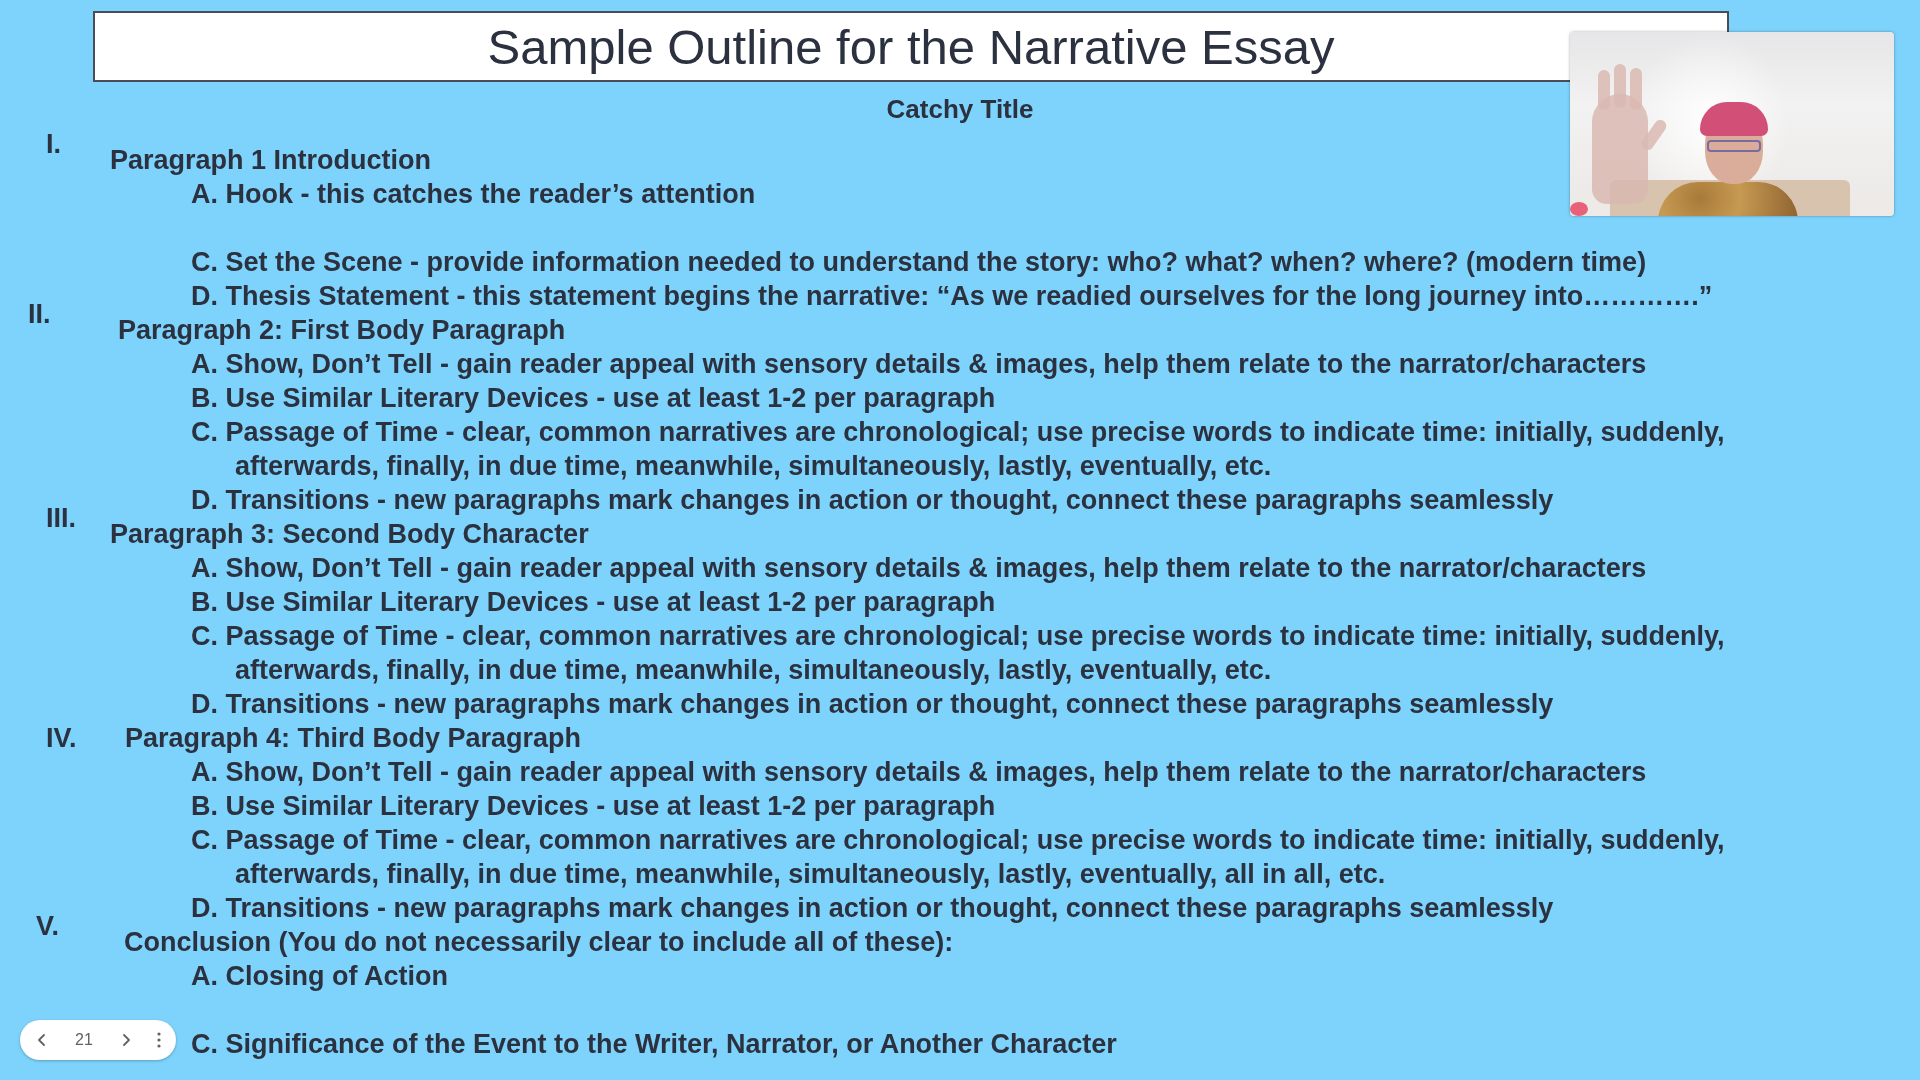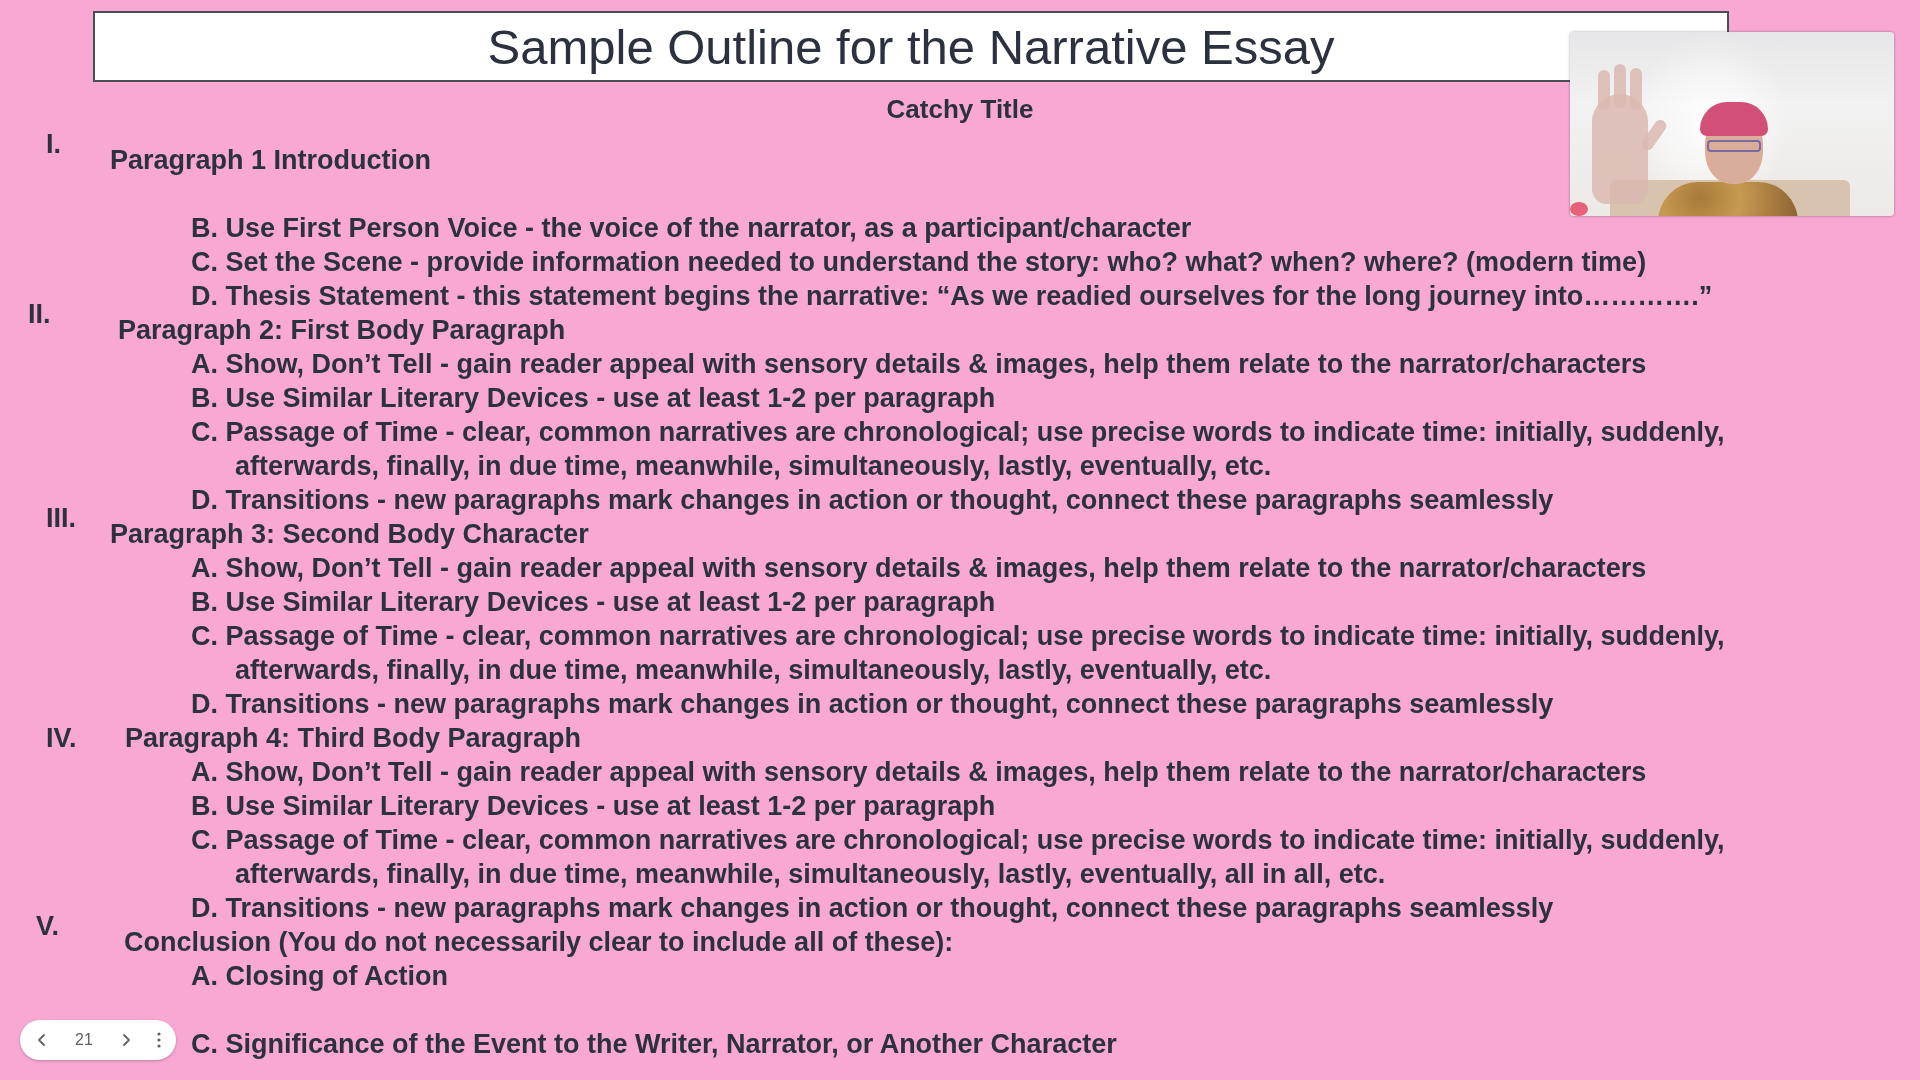--- a/index.html
+++ b/index.html
@@ -9,21 +9,21 @@
     height: 1080px;
     background: #ffffff;
     overflow: hidden;
     font-family: "Liberation Sans", sans-serif;
     color: #2c313f;
   }
   #slide {
     position: relative;
     width: 1920px;
     height: 1080px;
-    background: #f9a8d4;
+    background: #7dd3fc;
   }
   .title-box {
     position: absolute;
     left: 93px;
     top: 11px;
     width: 1636px;
     height: 71px;
     border: 2px solid #4a4d55;
     box-sizing: border-box;
     background: #ffffff;
@@ -186,21 +186,21 @@
 <div id="slide">
 
   <div class="title-box">
     <div class="title-text">Sample Outline for the Narrative Essay</div>
   </div>
 
   <div class="subtitle">Catchy Title</div>
 
   <div class="numeral" style="left:46px; top:127px;">I.</div>
   <div class="line" style="left:110px; top:127px;">Paragraph 1 Introduction</div>
-  <div class="line" style="left:191px; top:195px;">B. Use First Person Voice - the voice of the narrator, as a participant/character</div>
+  <div class="line" style="left:191px; top:161px;">A. Hook - this catches the reader’s attention</div>
   <div class="line" style="left:191px; top:229px;">C. Set the Scene - provide information needed to understand the story: who? what? when? where? (modern time)</div>
   <div class="line" style="left:191px; top:263px;">D. Thesis Statement - this statement begins the narrative: “As we readied ourselves for the long journey into………….”</div>
 
   <div class="numeral" style="left:28px; top:297px;">II.</div>
   <div class="line" style="left:118px; top:297px;">Paragraph 2: First Body Paragraph</div>
   <div class="line" style="left:191px; top:331px;">A.  Show, Don’t Tell - gain reader appeal with sensory details &amp; images, help them relate to the narrator/characters</div>
   <div class="line" style="left:191px; top:365px;">B.  Use Similar Literary Devices - use at least 1-2 per paragraph</div>
   <div class="line" style="left:191px; top:399px;">C.  Passage of Time - clear, common narratives are chronological; use precise words to indicate time: initially, suddenly,</div>
   <div class="line" style="left:235px; top:433px;">afterwards, finally, in due time, meanwhile, simultaneously, lastly, eventually, etc.</div>
   <div class="line" style="left:191px; top:467px;">D.  Transitions - new paragraphs mark changes in action or thought, connect these paragraphs seamlessly</div>

